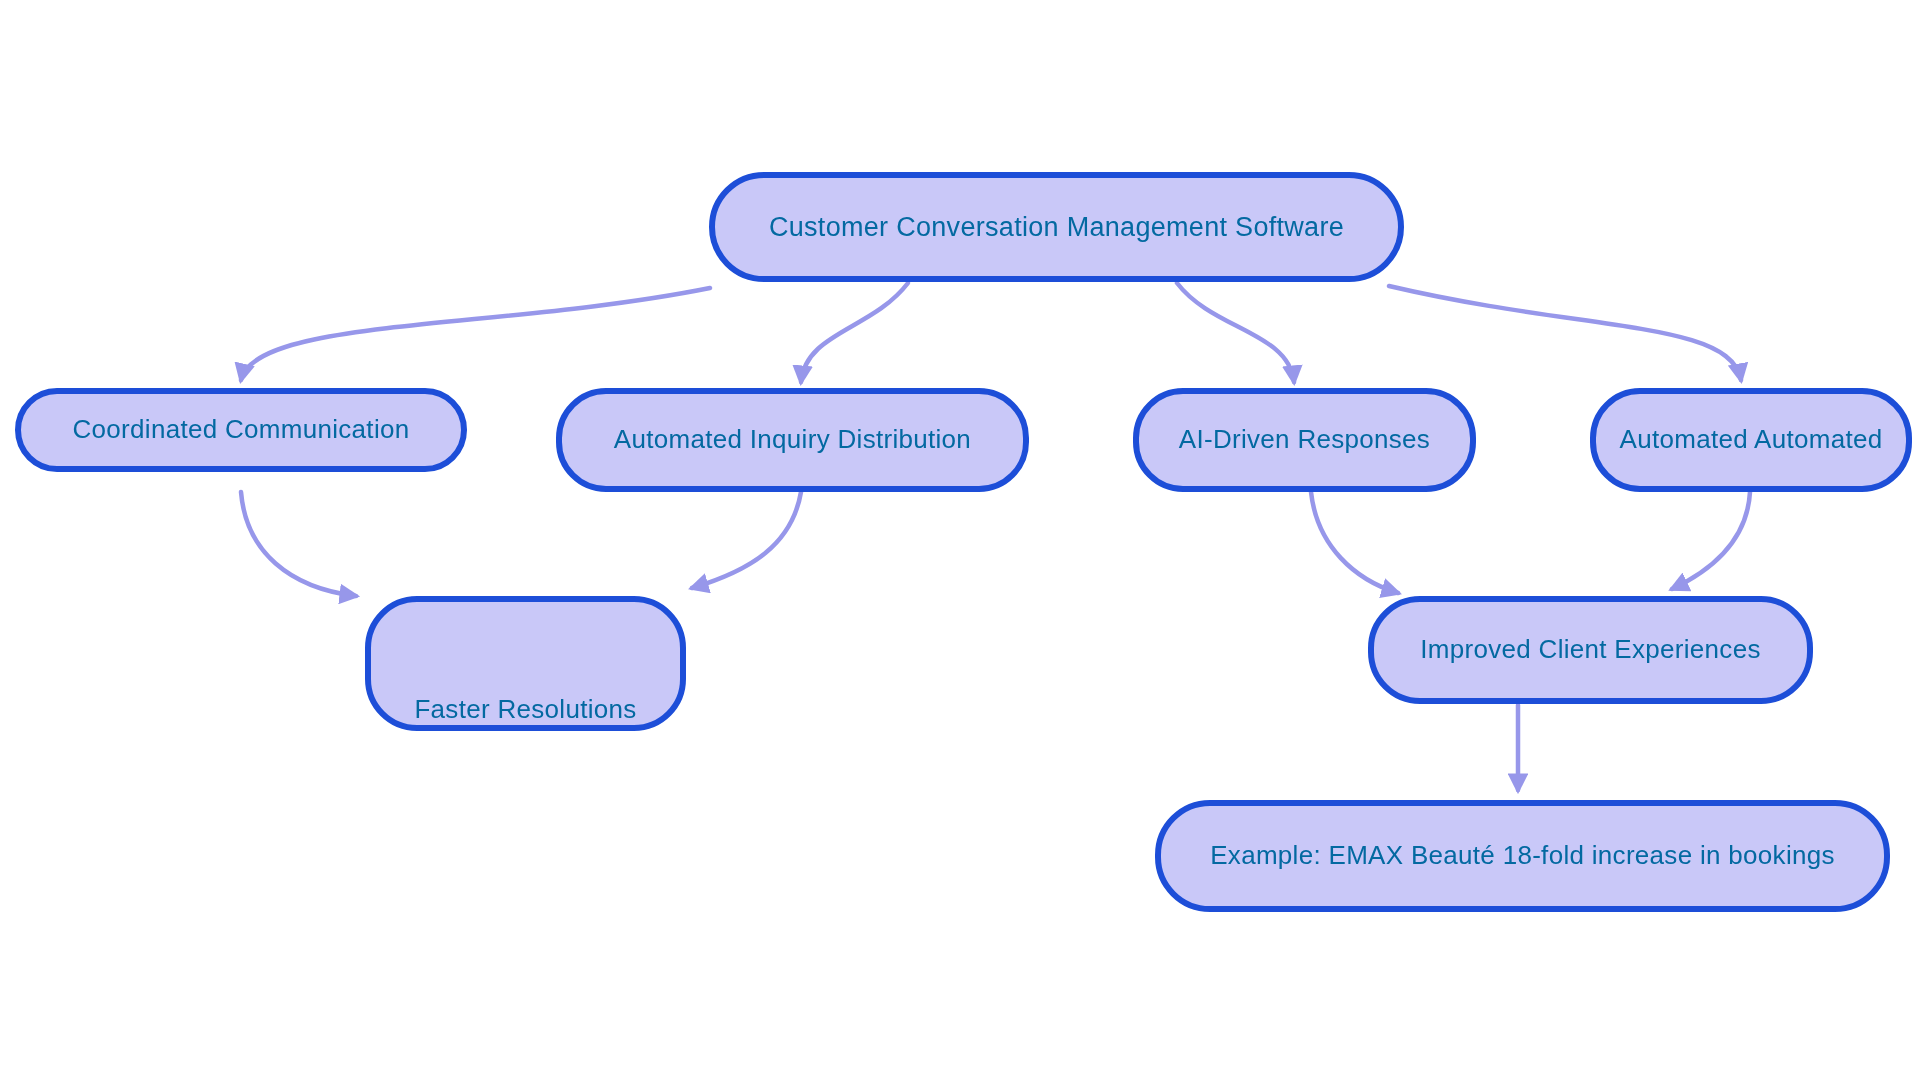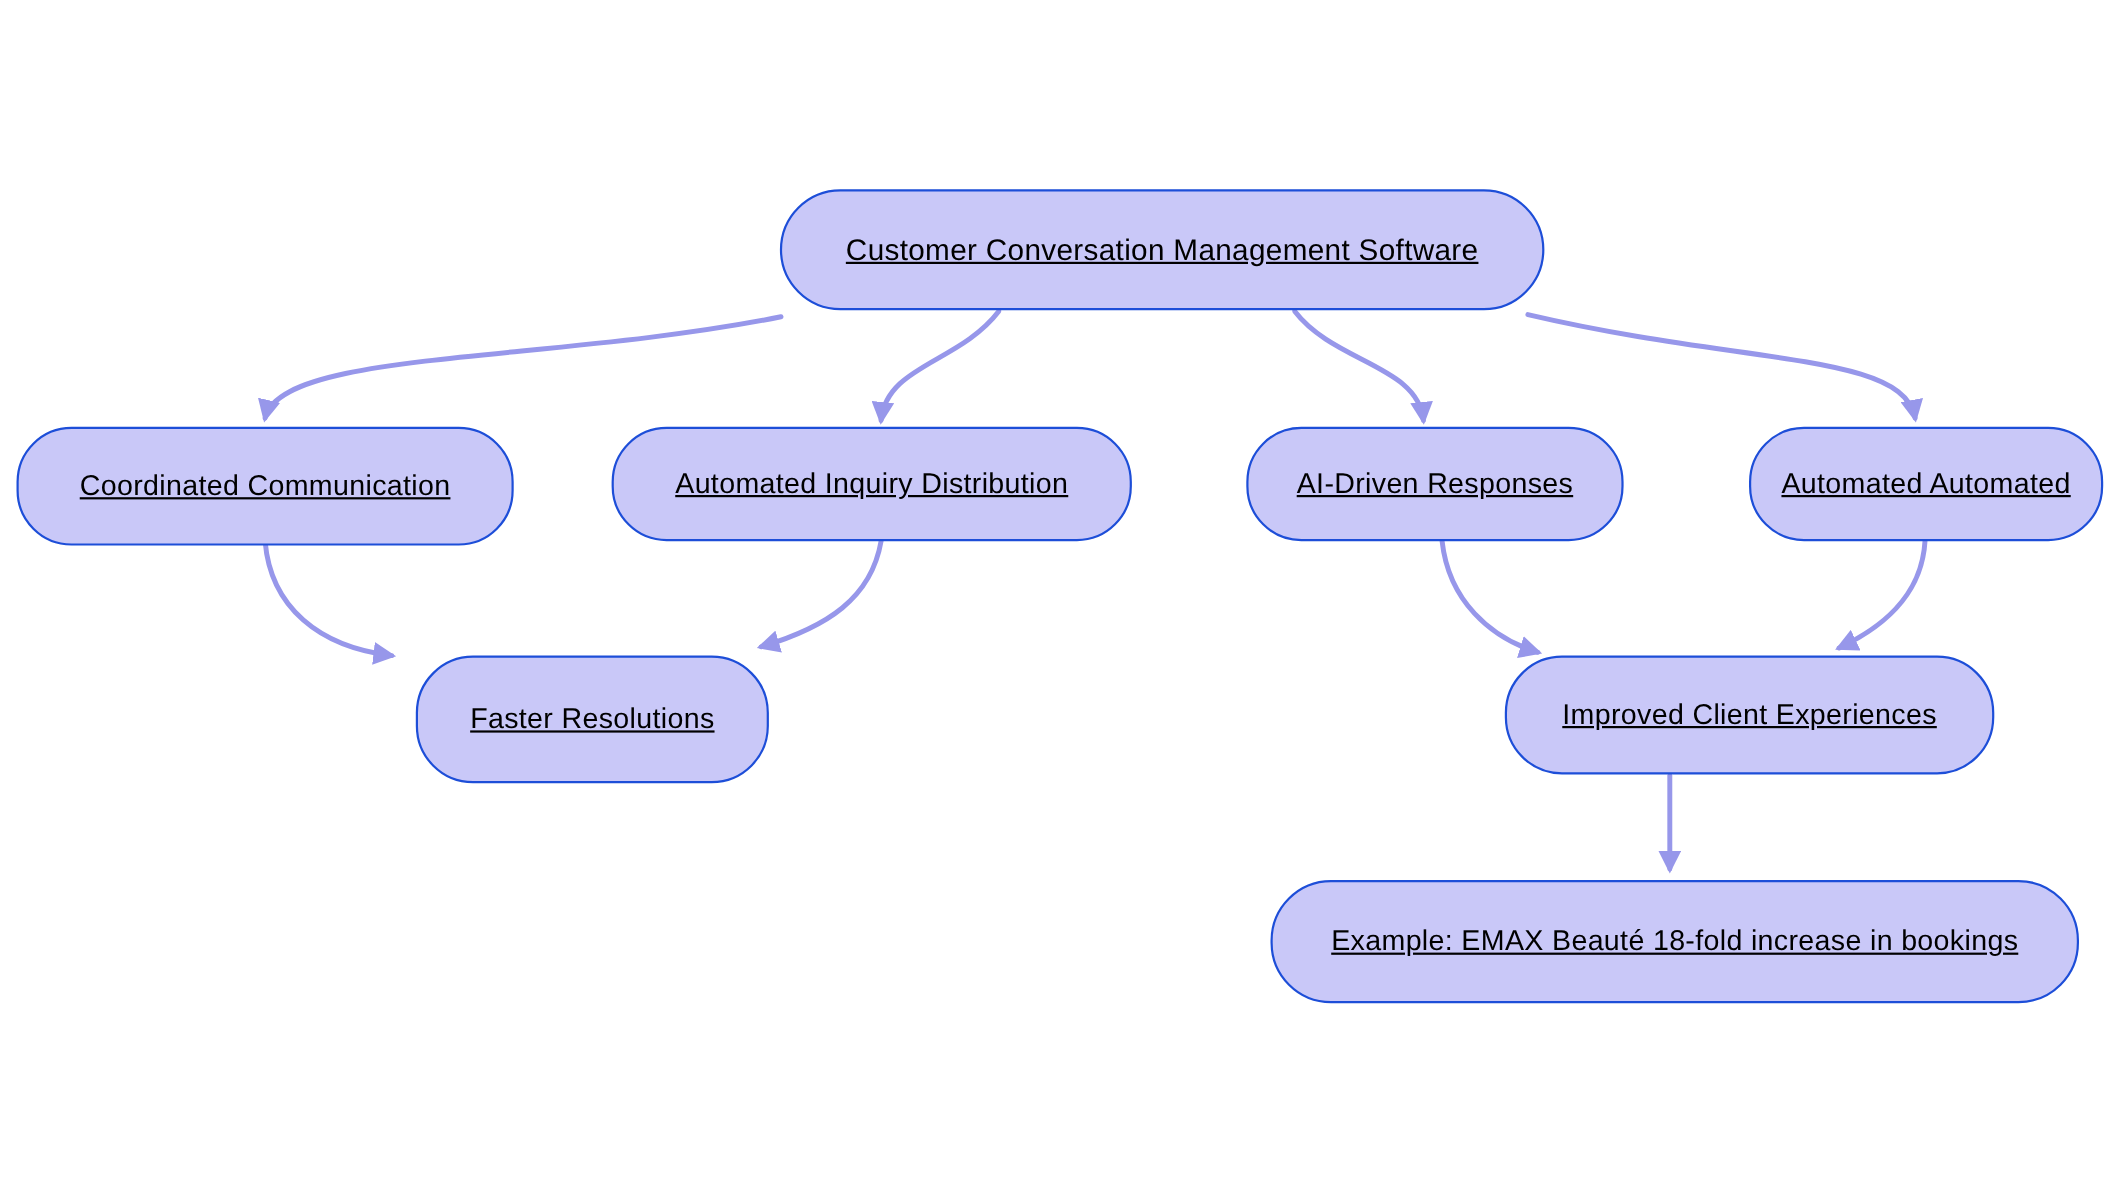--- a/index.html
+++ b/index.html
@@ -22,40 +22,39 @@
     left: 0;
     top: 0;
     width: 1920px;
     height: 1083px;
     pointer-events: none;
   }
   .node {
     position: absolute;
     box-sizing: border-box;
     background: #c9c8f8;
-    border: 2px solid #1d4ed8;
+    border: 6px solid #1d4ed8;
     border-radius: 52px;
     display: flex;
     align-items: center;
     justify-content: center;
     text-align: center;
-    color: #000000;
+    color: #0369a1;
     font-size: 26px;
     letter-spacing: 0.3px;
     line-height: 1.2;
     white-space: nowrap;
-    text-decoration: underline;
   }
   
   .node-root                            { left: 709px;  top: 172px; width: 695px; height: 110px; border-radius: 55px; font-size: 27px; }
-  .node-coordinated-communication       { left: 15px;   top: 388px; width: 452px; height: 108px; border-radius: 50px; text-align: center; }
+  .node-coordinated-communication       { left: 15px;   top: 388px; width: 452px; height: 84px; border-radius: 50px; text-align: center; }
   .node-automated-inquiry-distribution  { left: 556px;  top: 388px; width: 473px; height: 104px; border-radius: 50px; }
   .node-ai-driven-responses             { left: 1133px; top: 388px; width: 343px; height: 104px; border-radius: 50px; }
   .node-automated-bookings              { left: 1590px; top: 388px; width: 322px; height: 104px; border-radius: 50px; }
-  .node-faster-resolutions              { left: 378px;  top: 596px; width: 321px; height: 116px; border-radius: 52px; }
+  .node-faster-resolutions              { left: 365px;  top: 596px; width: 321px; height: 135px; border-radius: 52px; align-items: flex-end; }
   .node-improved-client-experiences     { left: 1368px; top: 596px; width: 445px; height: 108px; border-radius: 52px; }
   .node-example-emax-beaute             { left: 1155px; top: 800px; width: 735px; height: 112px; border-radius: 55px; }
 </style>
 </head>
 <body>
 
 <div class="canvas">
 
   <svg class="edges-layer" width="1920" height="1083" viewBox="0 0 1920 1083" fill="none" xmlns="http://www.w3.org/2000/svg">
     <defs>

